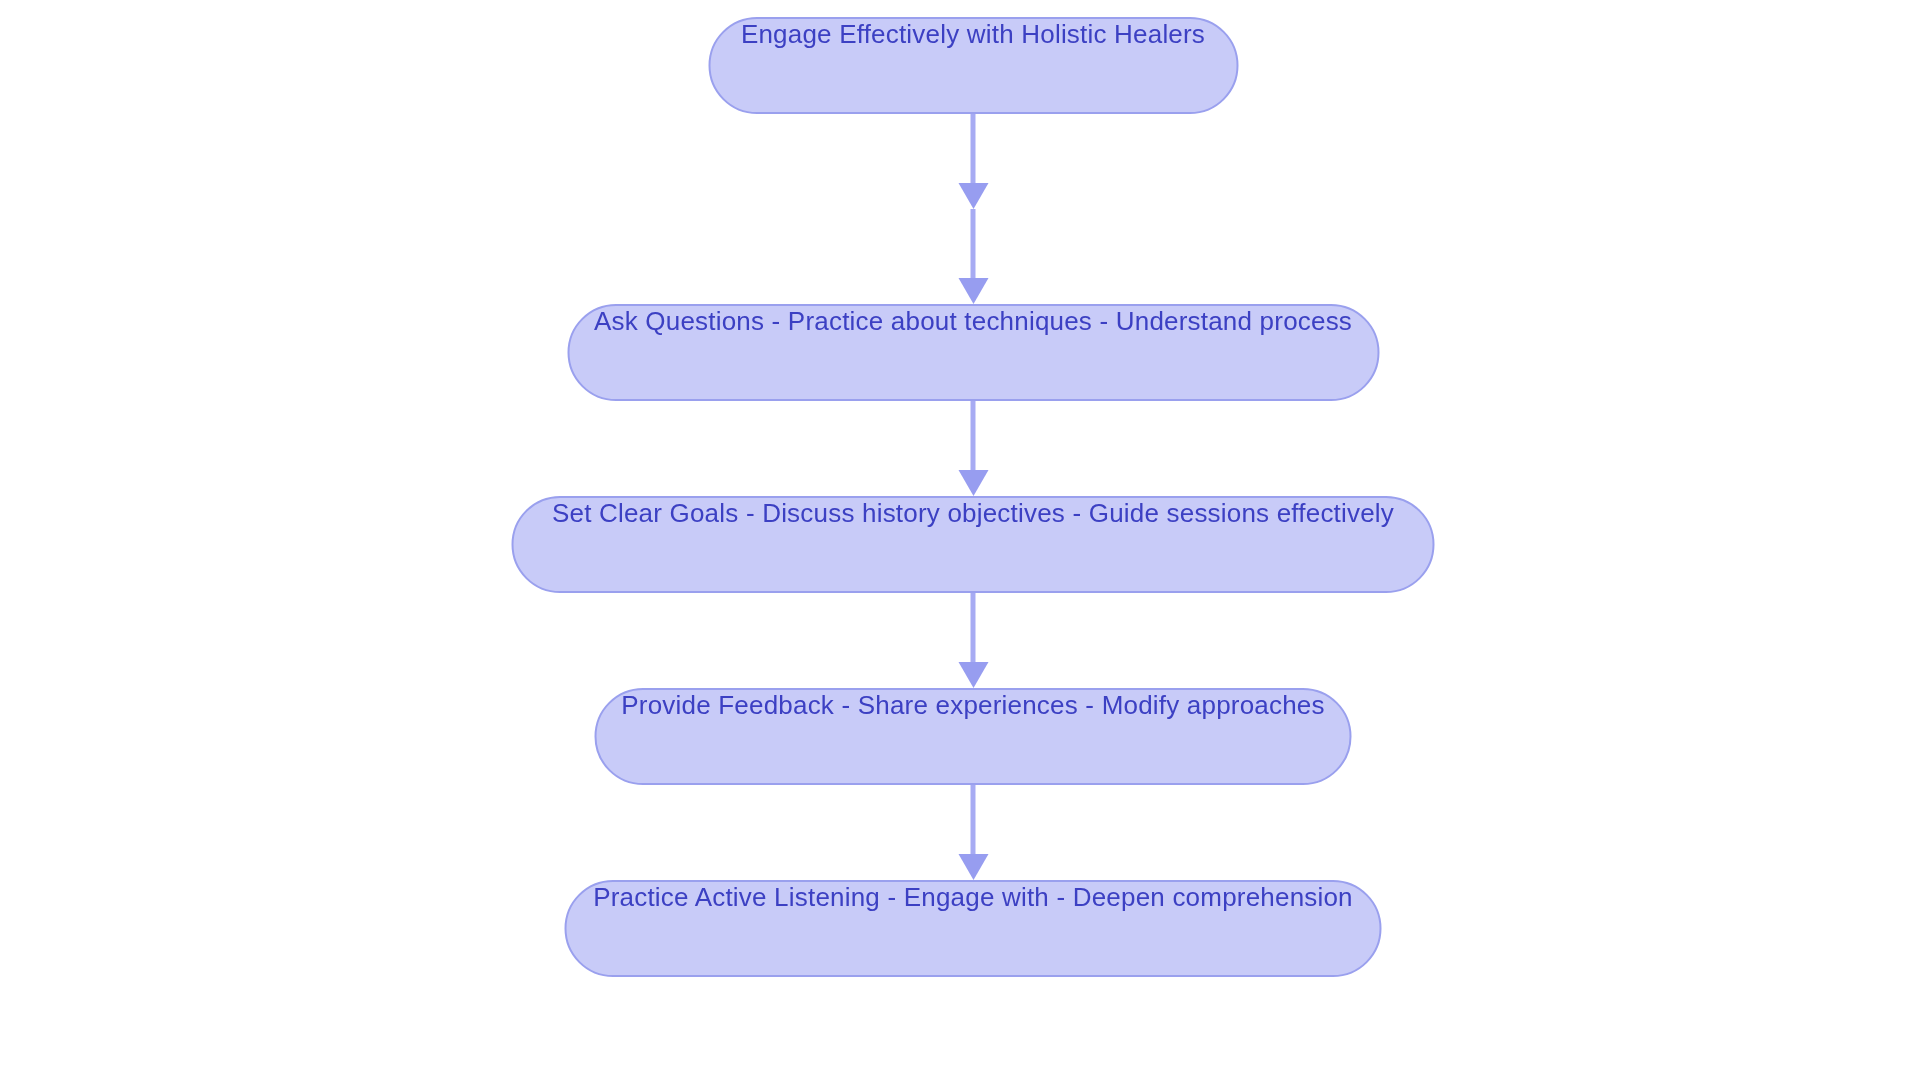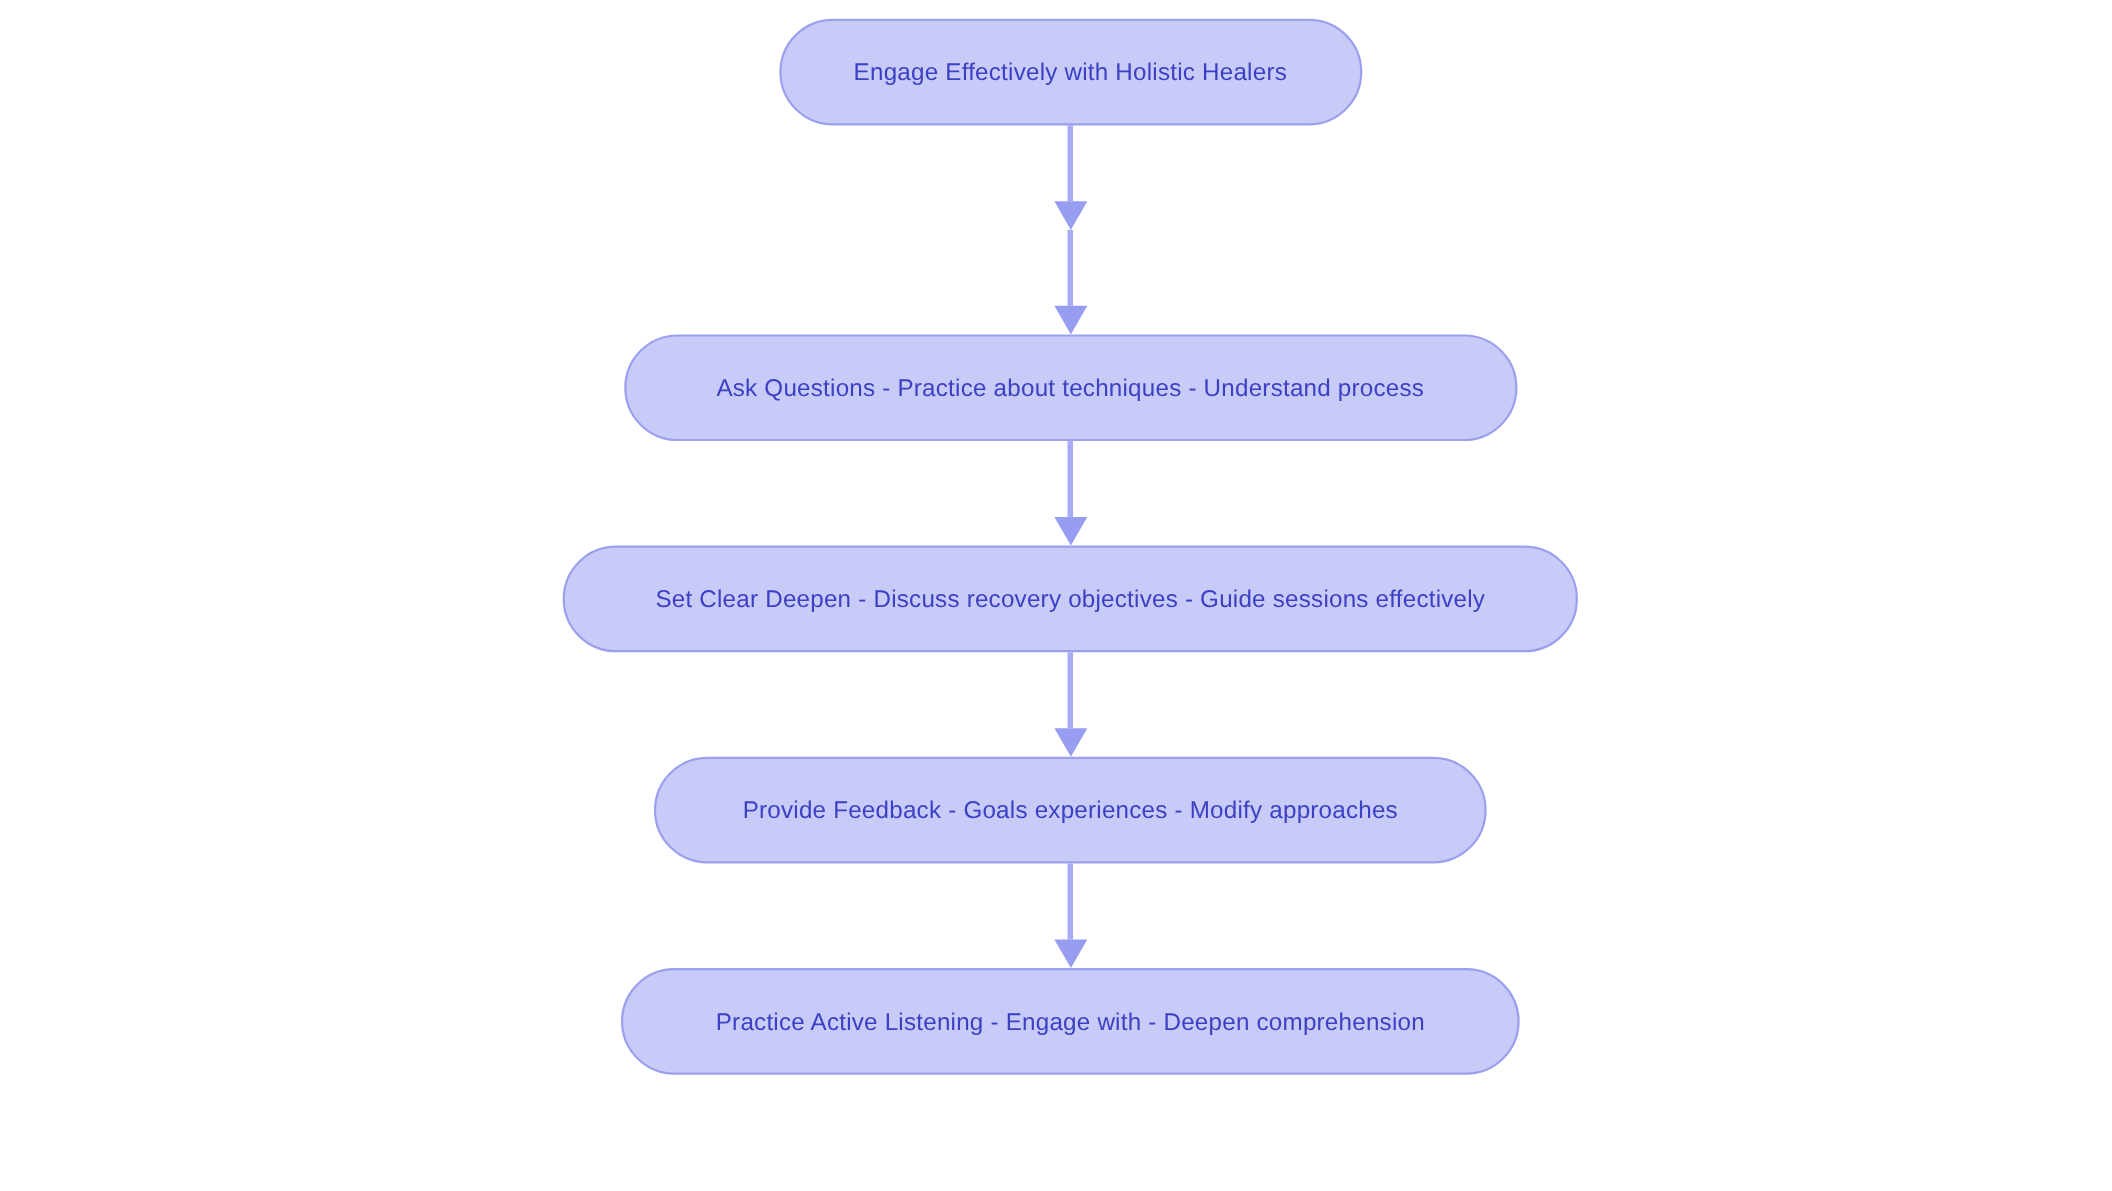--- a/index.html
+++ b/index.html
@@ -23,23 +23,23 @@
     position:absolute;left:973px;top:17px;
     transform:translateX(-50%);
     display:flex;flex-direction:column;align-items:center;
   }
   .node{
     box-sizing:border-box;
     height:97px;
     border:2px solid var(--node-border);
     background:var(--node-fill);
     border-radius:48.5px;
-    display:flex;align-items:center;justify-content:center;
+    display:flex;justify-content:center;
     color:var(--node-text);
-    font-size:22px;
+    font-size:26px;
     letter-spacing:0.2px;
     white-space:nowrap;
     text-align:center;
   }
   .node.n1{width:530px;}
   .node.n2{width:736px;}
   .node.n3{width:812px;}
   .node.n4{width:923px;}
   .node.n5{width:757px;}
   .node.n6{width:817px;}
@@ -81,30 +81,30 @@
     <div class="node n3">
       <span>Ask Questions - Practice about techniques - Understand process</span>
     </div>
 
     <div class="arrow">
       <div class="stem"></div>
       <div class="head"></div>
     </div>
 
     <div class="node n4">
-      <span>Set Clear Deepen - Discuss recovery objectives - Guide sessions effectively</span>
+      <span>Set Clear Goals - Discuss history objectives - Guide sessions effectively</span>
     </div>
 
     <div class="arrow">
       <div class="stem"></div>
       <div class="head"></div>
     </div>
 
     <div class="node n5">
-      <span>Provide Feedback - Goals experiences - Modify approaches</span>
+      <span>Provide Feedback - Share experiences - Modify approaches</span>
     </div>
 
     <div class="arrow">
       <div class="stem"></div>
       <div class="head"></div>
     </div>
 
     <div class="node n6">
       <span>Practice Active Listening - Engage with - Deepen comprehension</span>
     </div>

